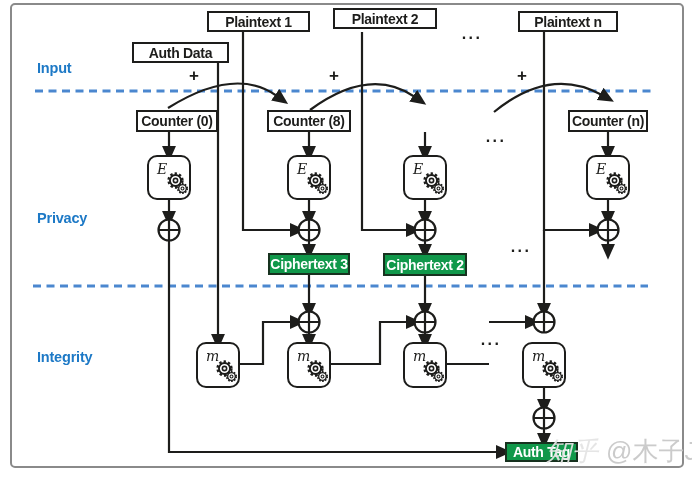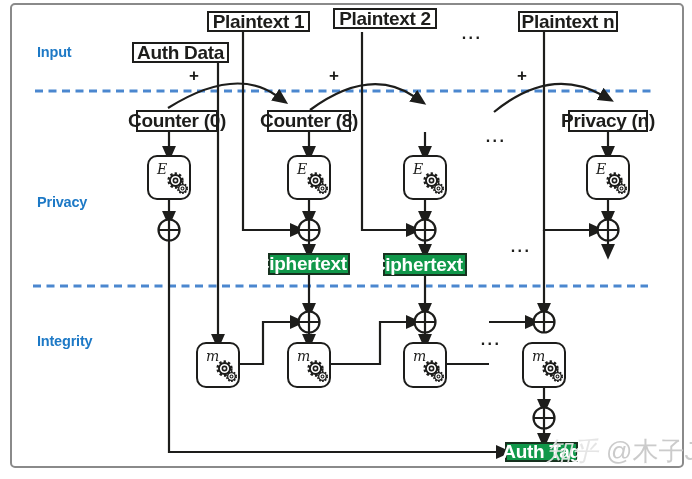--- a/index.html
+++ b/index.html
@@ -14,35 +14,35 @@
     font-family:"Liberation Sans",sans-serif;
   }
   .frame{
     position:absolute;left:10px;top:3px;width:674px;height:465px;
     border:2px solid #8a8a8a;border-radius:5px;box-sizing:border-box;background:#fff;
   }
   svg.wires{position:absolute;left:0;top:0;}
   .box{
     position:absolute;background:#fff;border:2px solid var(--line);box-sizing:border-box;
     display:flex;align-items:center;justify-content:center;
-    font-weight:bold;font-size:19px;letter-spacing:-0.3px;color:var(--line);
+    font-weight:bold;font-size:14px;letter-spacing:-0.3px;color:var(--line);
     white-space:nowrap;
   }
   .green{background:var(--green);color:#fff;border-color:#17321f;}
   .roundblk{
     position:absolute;width:44px;background:#fff;border:2.2px solid var(--line);
     border-radius:10px;box-sizing:border-box;
   }
   .blk-letter{
     position:absolute;left:8px;top:4px;
     font-family:"DejaVu Serif",serif;font-style:italic;font-size:14px;color:var(--line);
   }
   .gearwrap{position:absolute;color:var(--line);}
   .seclabel{
-    position:absolute;font-weight:bold;font-size:14.5px;color:var(--blue);letter-spacing:-0.2px;
+    position:absolute;font-weight:bold;font-size:14.5px;color:var(--blue);letter-spacing:-0.2px;margin-top:16px;
   }
   .plus{
     position:absolute;font-size:17px;font-weight:600;color:var(--line);
     transform:translate(-50%,-50%);
   }
   .dots{
     position:absolute;font-size:16px;font-weight:bold;color:var(--line);
     letter-spacing:1.5px;transform:translate(-50%,-50%);
   }
   .watermark{
@@ -154,21 +154,21 @@
   <div class="seclabel" style="left:37px;top:194px">Privacy</div>
   <div class="seclabel" style="left:37px;top:333px">Integrity</div>
 
   <div class="box" style="left:207px;top:11px;width:103px;height:21px">Plaintext 1</div>
   <div class="box" style="left:333px;top:8px;width:104px;height:21px">Plaintext 2</div>
   <div class="box" style="left:518px;top:11px;width:100px;height:21px">Plaintext n</div>
   <div class="box" style="left:132px;top:42px;width:97px;height:21px">Auth Data</div>
 
   <div class="box" style="left:136px;top:110px;width:82px;height:22px">Counter (0)</div>
   <div class="box" style="left:267px;top:110px;width:84px;height:22px">Counter (8)</div>
-  <div class="box" style="left:568px;top:110px;width:80px;height:22px">Privacy (n)</div>
+  <div class="box" style="left:568px;top:110px;width:80px;height:22px">Counter (n)</div>
 
   <div class="roundblk" style="left:147px;top:155px;height:45px">
     <span class="blk-letter">E</span>
     <svg class="gearwrap" style="left:17px;top:14px" width="19" height="19">
         <use href="#gear" width="19" height="19"></use>
       </svg>
     <svg class="gearwrap" style="left:27px;top:25px" width="13" height="13">
         <use href="#gear" width="13" height="13"></use>
       </svg>
   </div>

